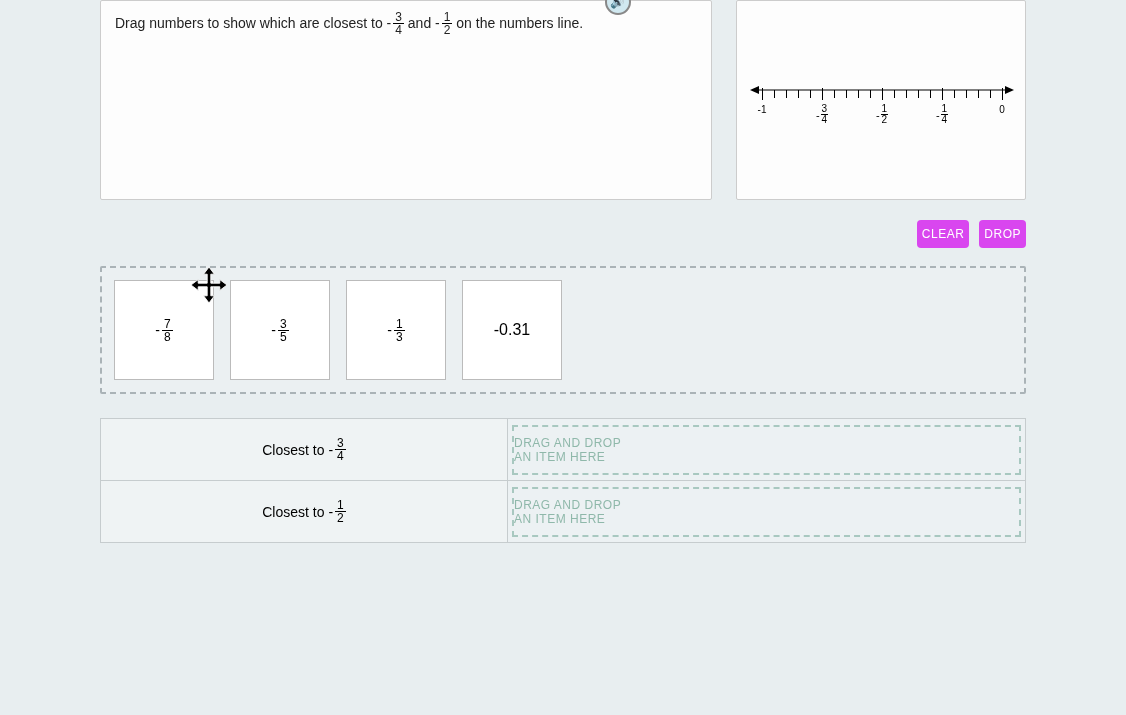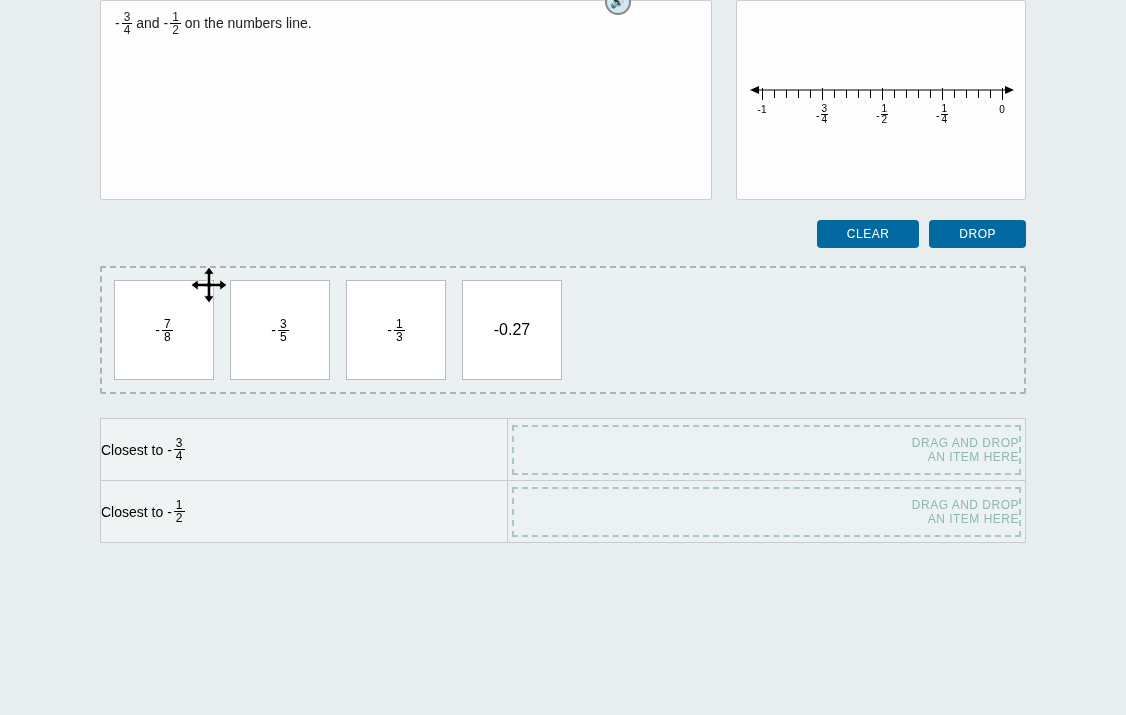--- a/index.html
+++ b/index.html
@@ -61,25 +61,25 @@
     justify-content:center;
   }
   .numberline { width: 100%; }
   .button-row {
     display: flex;
     justify-content: flex-end;
     gap: 10px;
     margin-bottom: 18px;
   }
   .btn {
-    background: #0369a1;
+    background: #d946ef;
     color: #fff;
     border: none;
     border-radius: 4px;
-    padding: 7px 30px;
+    padding: 7px 5px;
     font-size: 12px;
     letter-spacing: 0.5px;
     cursor: pointer;
   }
   .tile-tray {
     border: 2px dashed #aab3b7;
     border-radius: 2px;
     padding: 12px;
     display: flex;
     gap: 16px;
@@ -124,35 +124,35 @@
     width: 100%;
     border-collapse: collapse;
   }
   .drop-table td {
     border: 1px solid #c6ccce;
     height: 62px;
     vertical-align: middle;
   }
   .drop-label-cell {
     width: 44%;
-    text-align: left;
+    text-align: center;
     font-size: 14px;
     background: rgba(255,255,255,0.3);
   }
   .drop-zone-cell {
     background: rgba(255,255,255,0.2);
     position:relative;
     padding:4px;
   }
   .drop-zone-inner{
     border: 2px dashed #a8c8c0;
     height: 50px;
     display:flex;
     flex-direction:column;
-    align-items:flex-end;
+    align-items:flex-start;
     justify-content:center;
     color:#8fb8aa;
     font-size:12px;
     letter-spacing:0.5px;
   }
   .nl-frac {
     display:inline-flex; flex-direction:column; align-items:center;
     font-size:10px; line-height:1;
   }
   .nl-frac .n{border-bottom:1px solid #000; padding:0 1px;}
@@ -161,20 +161,21 @@
 </style>
 </head>
 <body>
 
 <div class="workspace">
 
   <div class="top-row">
     <div class="question-panel">
       <div class="audio-btn">🔊</div>
       <div class="question-text">
+        <span>Drag numbers to show which are closest to </span>
         <span class="neg-frac">
             <span class="minus">-</span>
             <span class="frac">
               <span class="num">3</span>
               <span class="den">4</span>
             </span>
           </span>
         <span> and </span>
         <span class="neg-frac">
             <span class="minus">-</span>
@@ -283,21 +284,21 @@
       </div>
       <div class="tile">
         <span class="neg-frac">
           <span class="minus">-</span>
           <span class="frac">
             <span class="num">1</span>
             <span class="den">3</span>
           </span>
         </span>
       </div>
-      <div class="tile">-0.27</div>
+      <div class="tile">-0.31</div>
     </div>
 
   <table class="drop-table">
     <tbody id="drop-rows">
         <tr>
           <td class="drop-label-cell">Closest to <span class="neg-frac">
               <span class="minus">-</span>
               <span class="frac">
                 <span class="num">3</span>
                 <span class="den">4</span>

